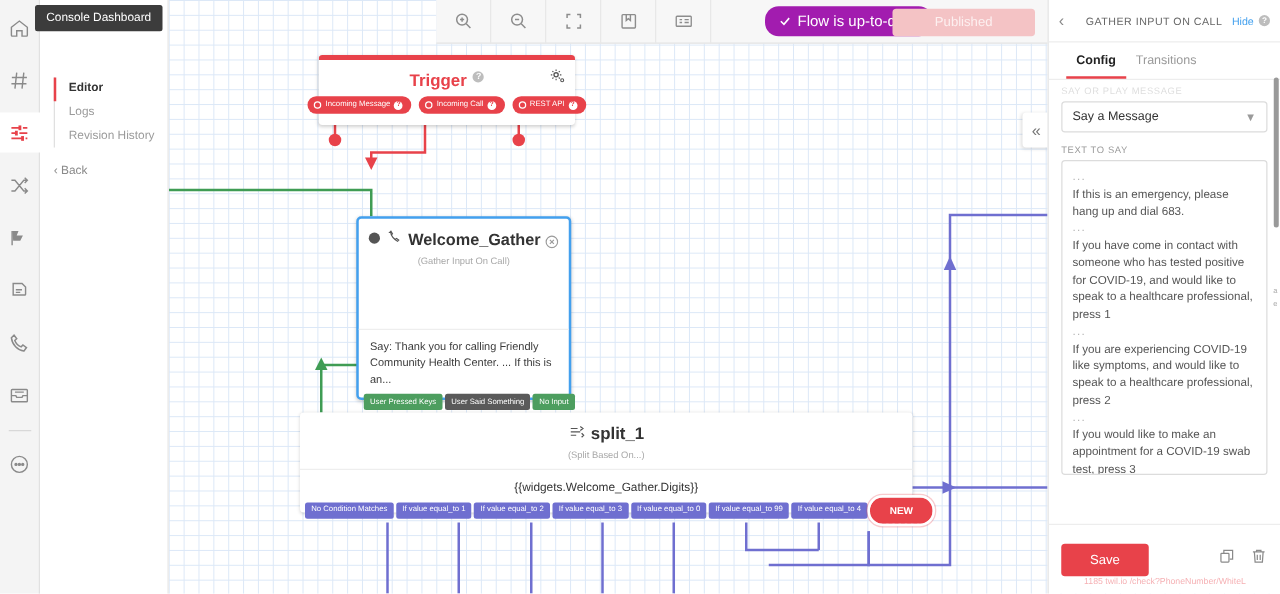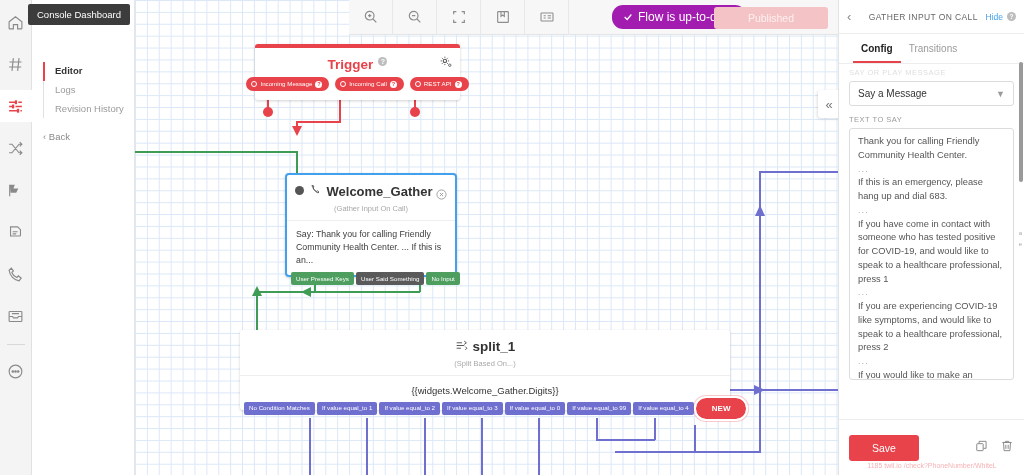--- a/index.html
+++ b/index.html
@@ -99,21 +99,21 @@
   }
   .node-title {
     text-align: center; font-size: 13.5px; padding: 9px 0 5px 0;
     display: flex; justify-content: center; gap: 5px;
   }
   .node-sub {
     text-align: center; font-size: 7.5px; color: #a8a8a8; padding-bottom: 7px;
   }
   .node-body {
     font-size: 8.8px; color: #3c3c3c; line-height: 1.45;
-    padding: 7px 9px 9px 9px; border-top: 1px solid #eee;
+    padding: 7px 9px 9px 9px; border-top: 1px solid #eee; margin-top: 43px;
   }
   .help-dot {
     display: inline-block; width: 9px; height: 9px; border-radius: 50%;
     background: #bdbdbd; color: #fff; font-size: 7px; line-height: 9px;
     text-align: center; font-weight: bold;
   }
   .pill {
     font-size: 6.2px; color: #fff; padding: 3.5px 5px; border-radius: 2px;
     white-space: nowrap; line-height: 1;
   }
@@ -420,21 +420,20 @@
     </div>
 
     <div class="panel-body">
       <div class="fld-label clipped">SAY OR PLAY MESSAGE</div>
       <div class="select">
         <span>Say a Message</span>
         <span class="chev">▼</span>
       </div>
       <div class="fld-label">TEXT TO SAY</div>
       <div class="textarea">
-        <p>Thank you for calling Friendly Community Health Center.</p>
         <p class="ell">...</p>
         <p>If this is an emergency, please hang up and dial 683.</p>
         <p class="ell">...</p>
         <p>If you have come in contact with someone who has tested positive for COVID-19, and would like to speak to a healthcare professional, press 1</p>
         <p class="ell">...</p>
         <p>If you are experiencing COVID-19 like symptoms, and would like to speak to a healthcare professional, press 2</p>
         <p class="ell">...</p>
         <p>If you would like to make an appointment for a COVID-19 swab test, press 3</p>
       </div>
     </div>

